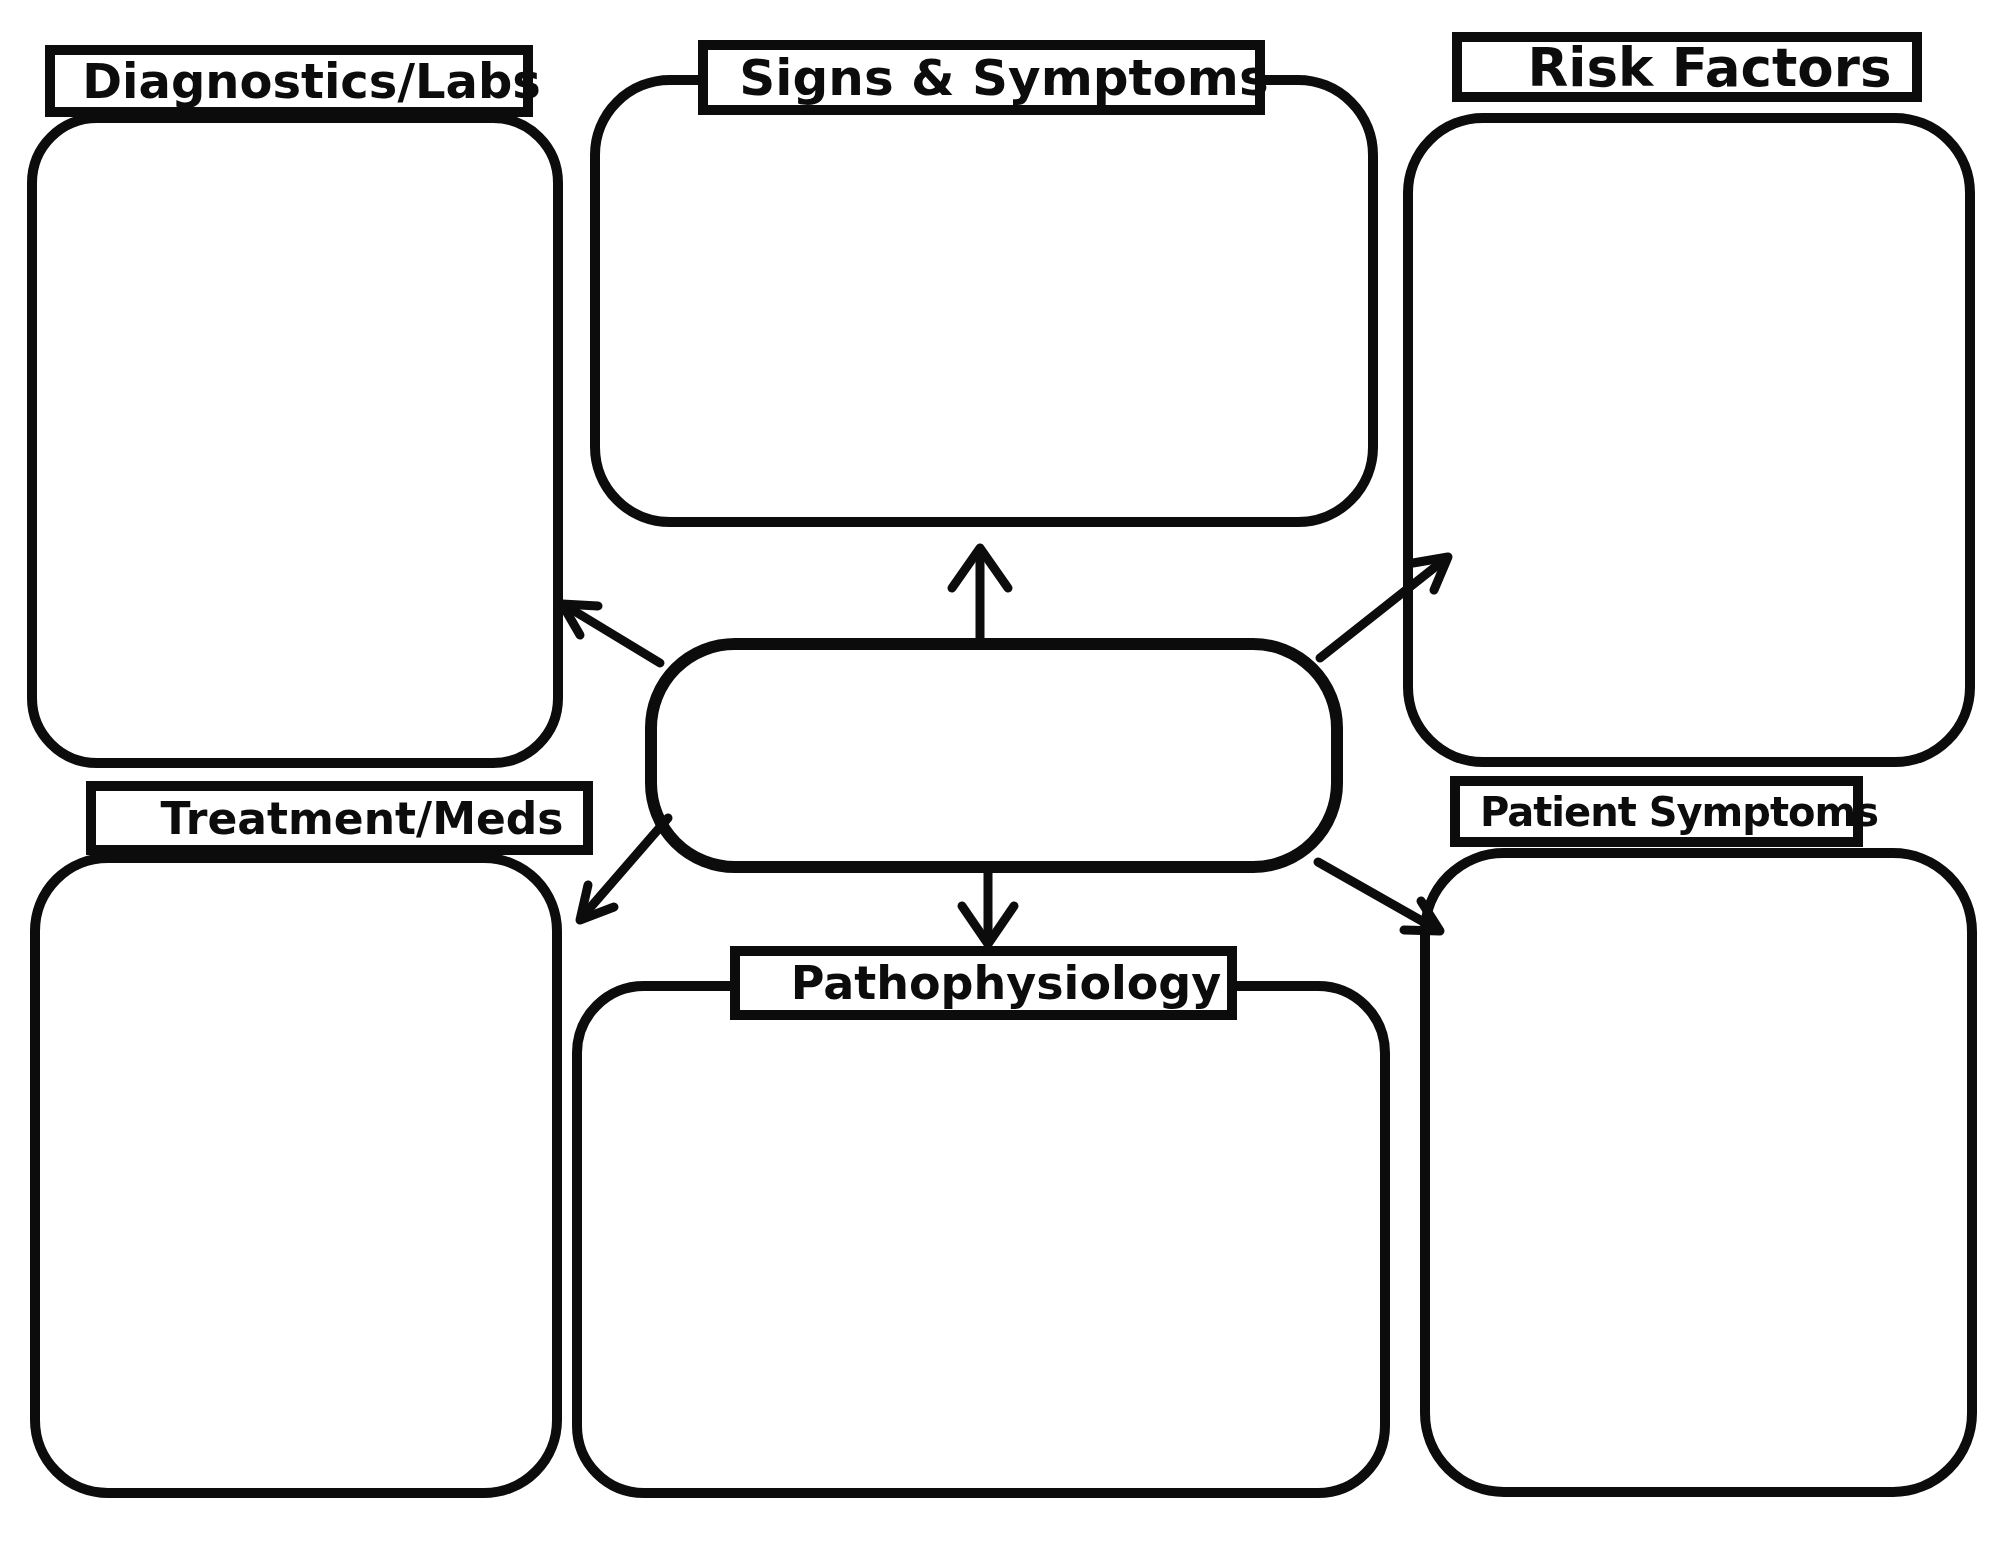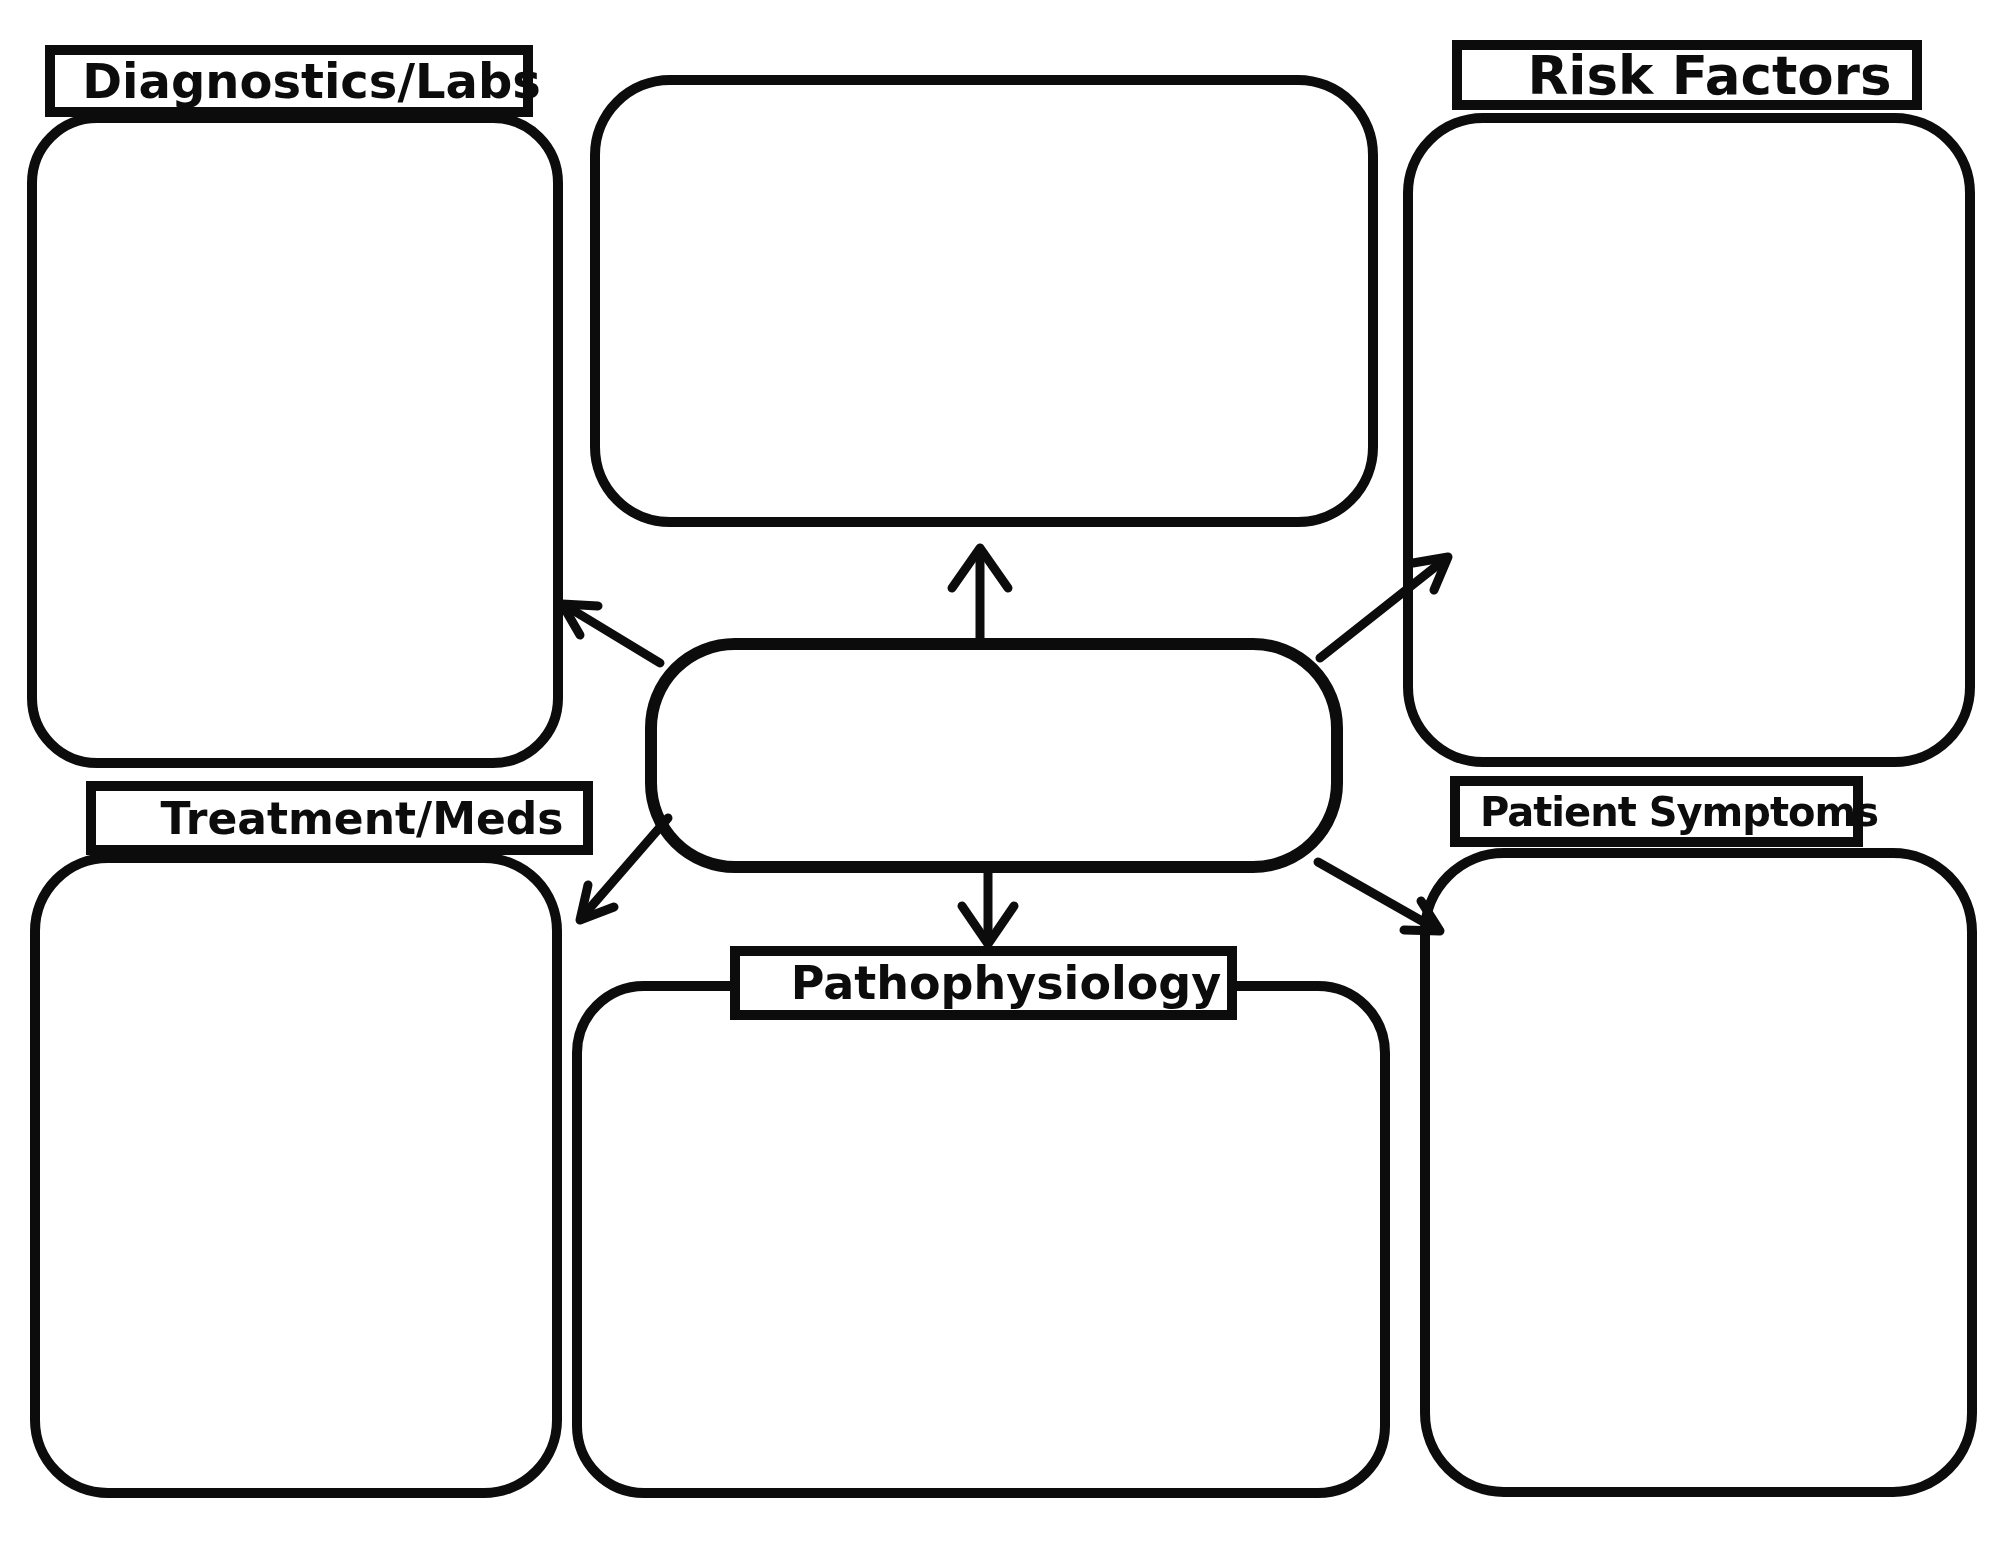--- a/index.html
+++ b/index.html
@@ -51,21 +51,21 @@
   }
 
   
   .diag-note  { left: 27px;   top: 113px; width: 536px; height: 655px; }
   .diag-plate { left: 45px;   top: 45px;  width: 488px; height: 72px;  font-size: 48px; }
 
   .signs-note  { left: 590px; top: 75px;  width: 788px; height: 452px; }
   .signs-plate { left: 698px; top: 40px;  width: 567px; height: 75px;  font-size: 50px; }
 
   .risk-note  { left: 1403px; top: 113px; width: 572px; height: 654px; }
-  .risk-plate { left: 1452px; top: 40px;  width: 470px; height: 70px;  font-size: 53px; }
+  .risk-plate { left: 1452px; top: 32px;  width: 470px; height: 70px;  font-size: 53px; }
 
   .disease-note  { left: 645px; top: 638px; width: 698px; height: 235px; border-width: 12px; border-radius: 90px; }
   .disease-plate { left: 695px; top: 641px; width: 545px; height: 76px; border-width: 13px; font-size: 58px; padding-left: 64px; }
 
   .treat-note  { left: 30px;  top: 853px; width: 532px; height: 645px; border-radius: 78px; }
   .treat-plate { left: 45px;  top: 781px; width: 507px; height: 74px;  font-size: 44px; margin-left: 41px; }
 
   .patho-note  { left: 572px; top: 981px; width: 818px; height: 517px; border-radius: 72px; }
   .patho-plate { left: 730px; top: 946px; width: 507px; height: 74px;  font-size: 46px; align-items: center; }
 
@@ -115,20 +115,23 @@
     <g>
       <path d="M1318,862 L1436,929"></path>
       <path d="M1404,930 L1440,931 L1421,901"></path>
     </g>
   </svg>
 
   <div class="plate diag-plate">
     <span>Diagnostics/Labs</span>
   </div>
 
+  <div class="plate signs-plate">
+    <span>Signs &amp; Symptoms</span>
+  </div>
 
   <div class="plate risk-plate">
     <span>Risk Factors</span>
   </div>
 
 
   <div class="plate treat-plate">
     <span>Treatment/Meds</span>
   </div>
 

